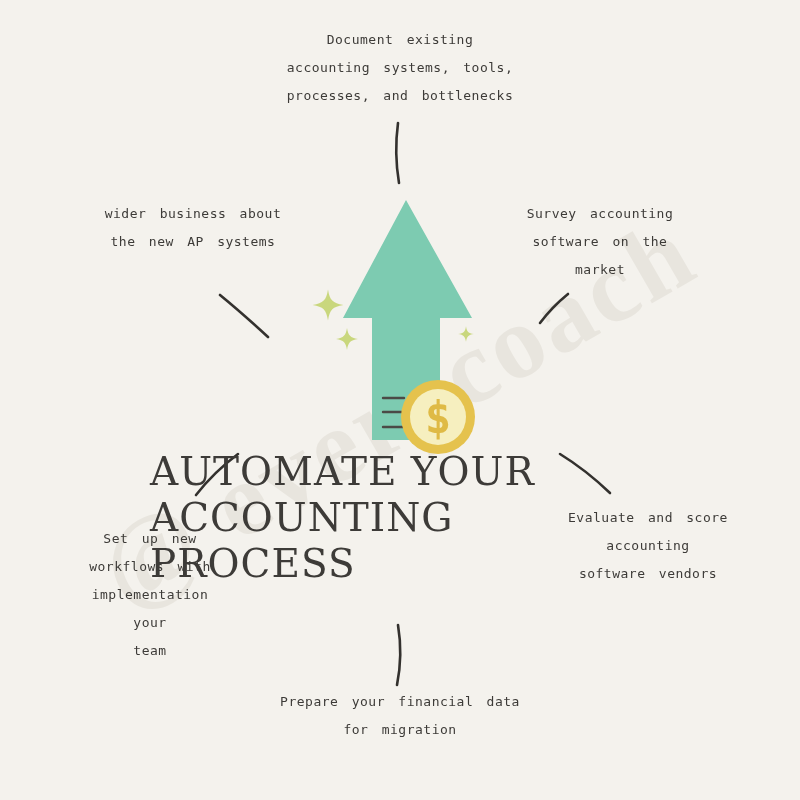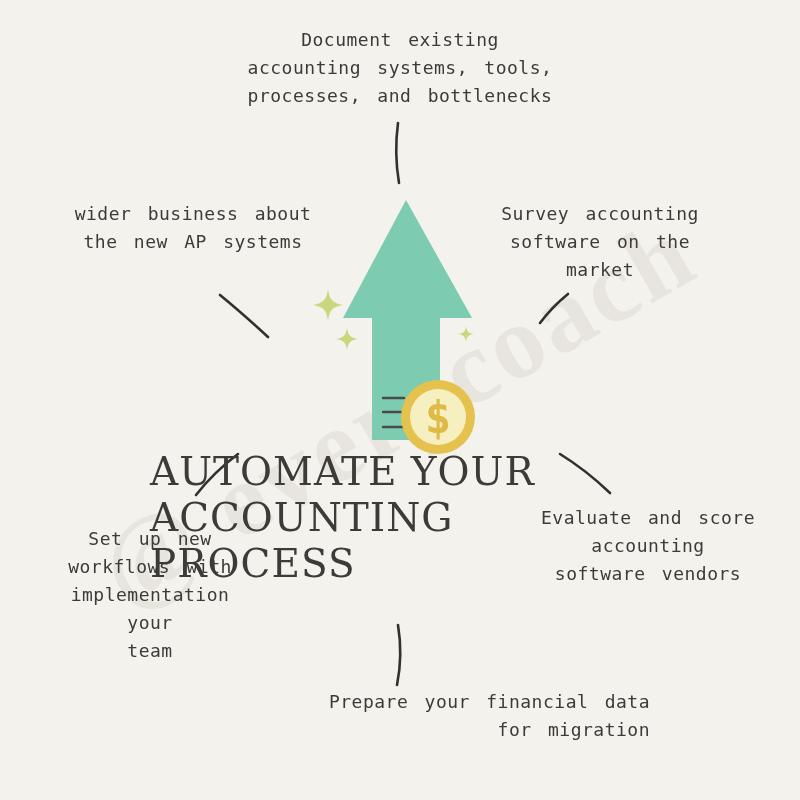--- a/index.html
+++ b/index.html
@@ -31,32 +31,32 @@
   }
   .connectors path{
     fill:none;
     stroke:var(--stroke,#33312e);
     stroke-width:2.6;
     stroke-linecap:round;
   }
   .step{
     position:absolute;
     text-align:center;
-    font-size:18px;
+    font-size:13px;
     line-height:28px;
     letter-spacing:.5px;
     word-spacing:5px;
     z-index:3;
   }
   .step-top{left:150px;top:26px;width:500px;}
   .step-upper-left{left:53px;top:200px;width:280px;}
   .step-upper-right{left:460px;top:200px;width:280px;}
   .step-lower-left{left:10px;top:525px;width:280px;}
   .step-lower-right{left:508px;top:504px;width:280px;}
-  .step-bottom{left:150px;top:688px;width:500px;text-align:right;}
+  .step-bottom{left:150px;top:688px;width:500px;}
   .title{
     position:absolute;
     left:150px;top:449px;width:500px;
     font-family:"DejaVu Serif", serif;
     font-size:39px;
     line-height:46px;
     letter-spacing:1px;
     color:var(--ink,#3d3b38);
     z-index:3;
   }

